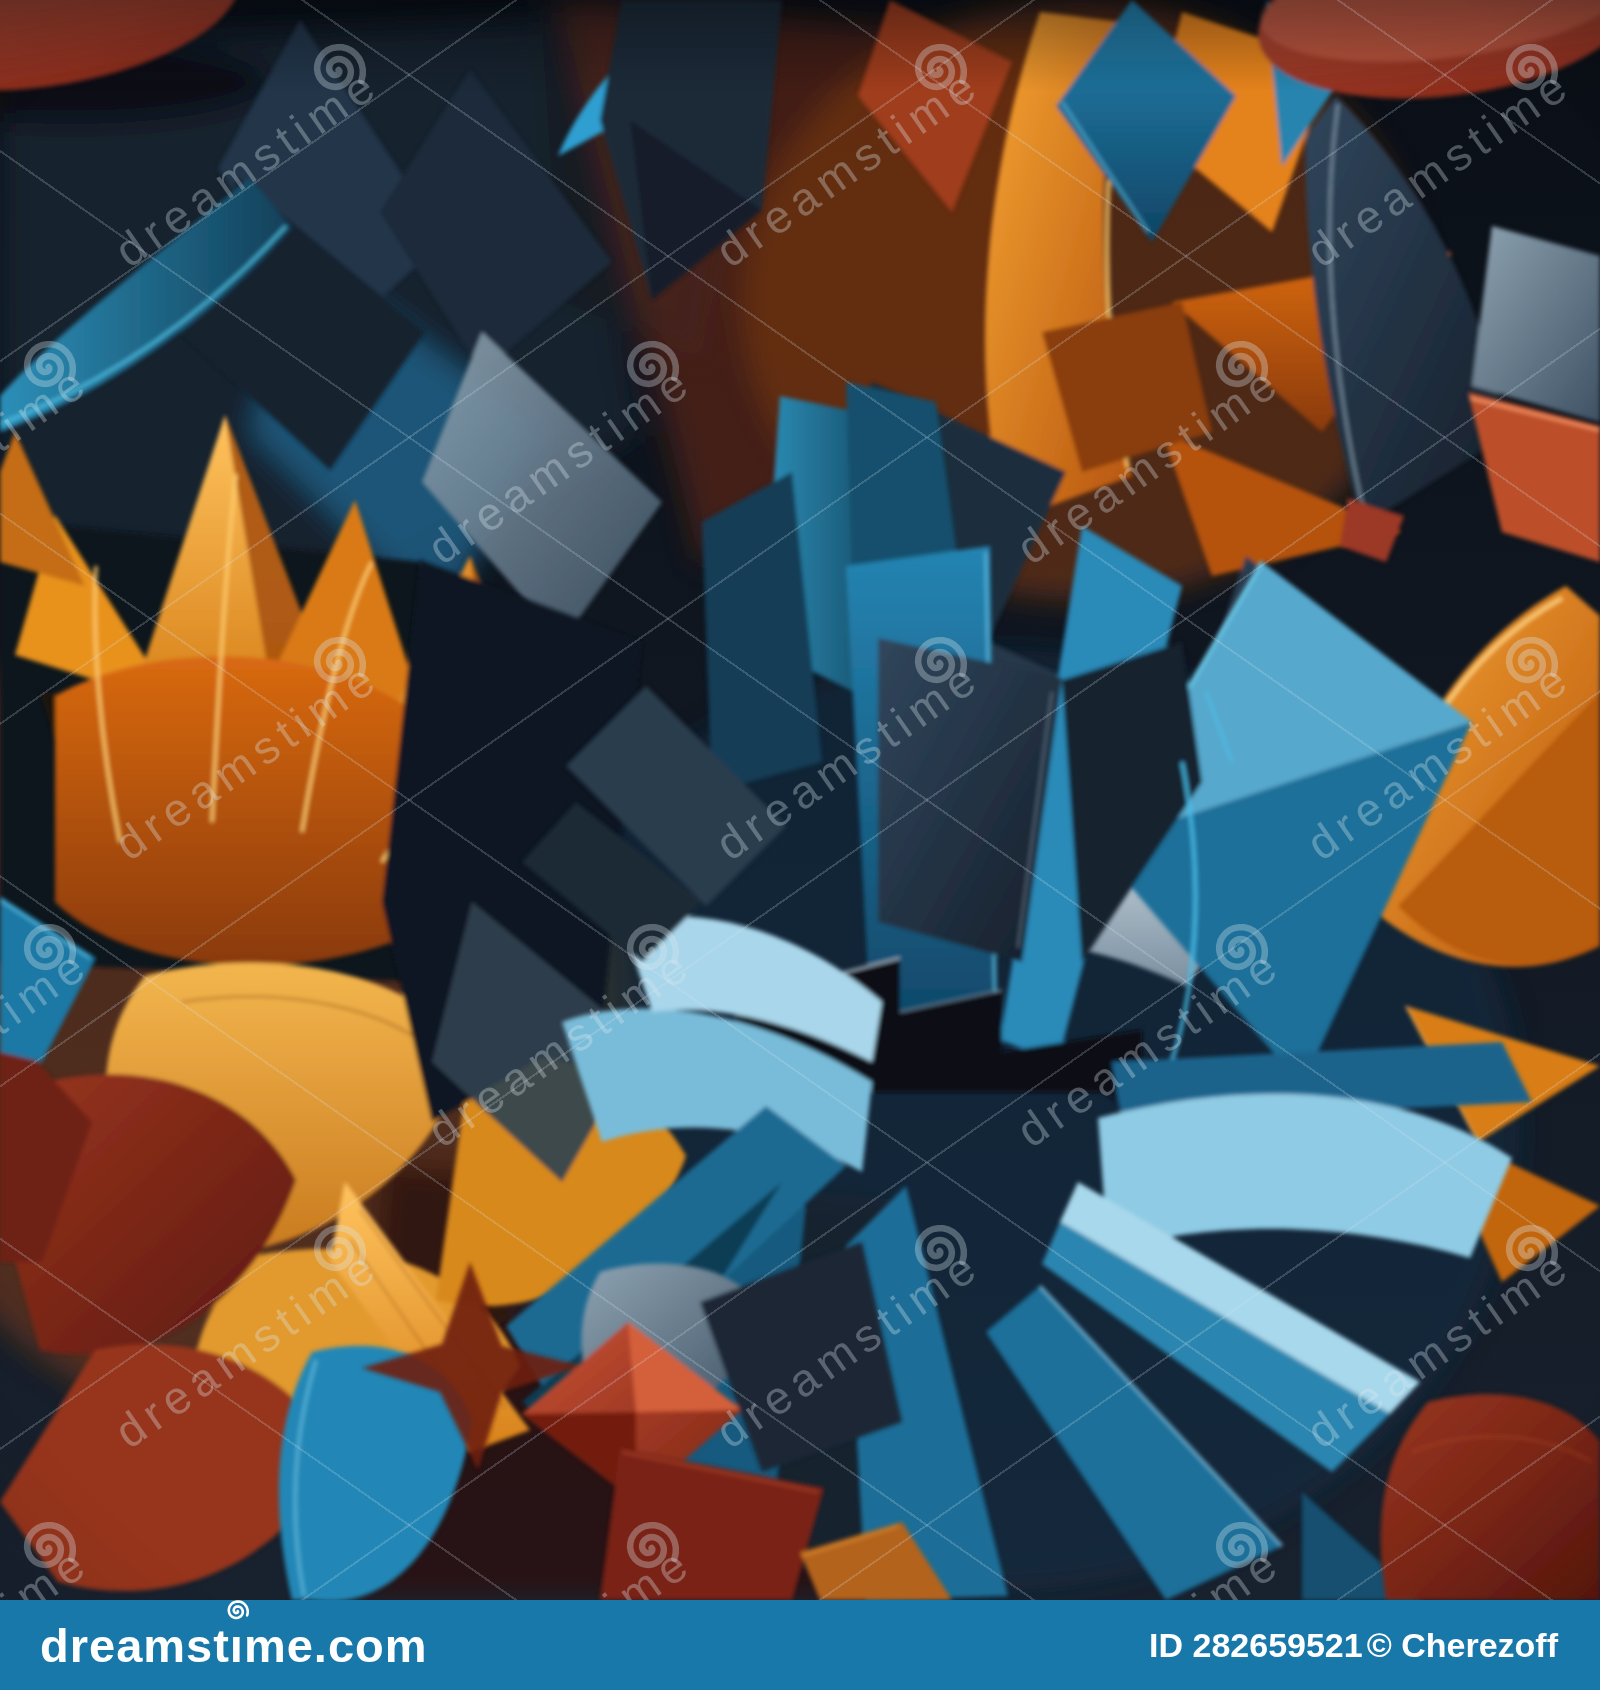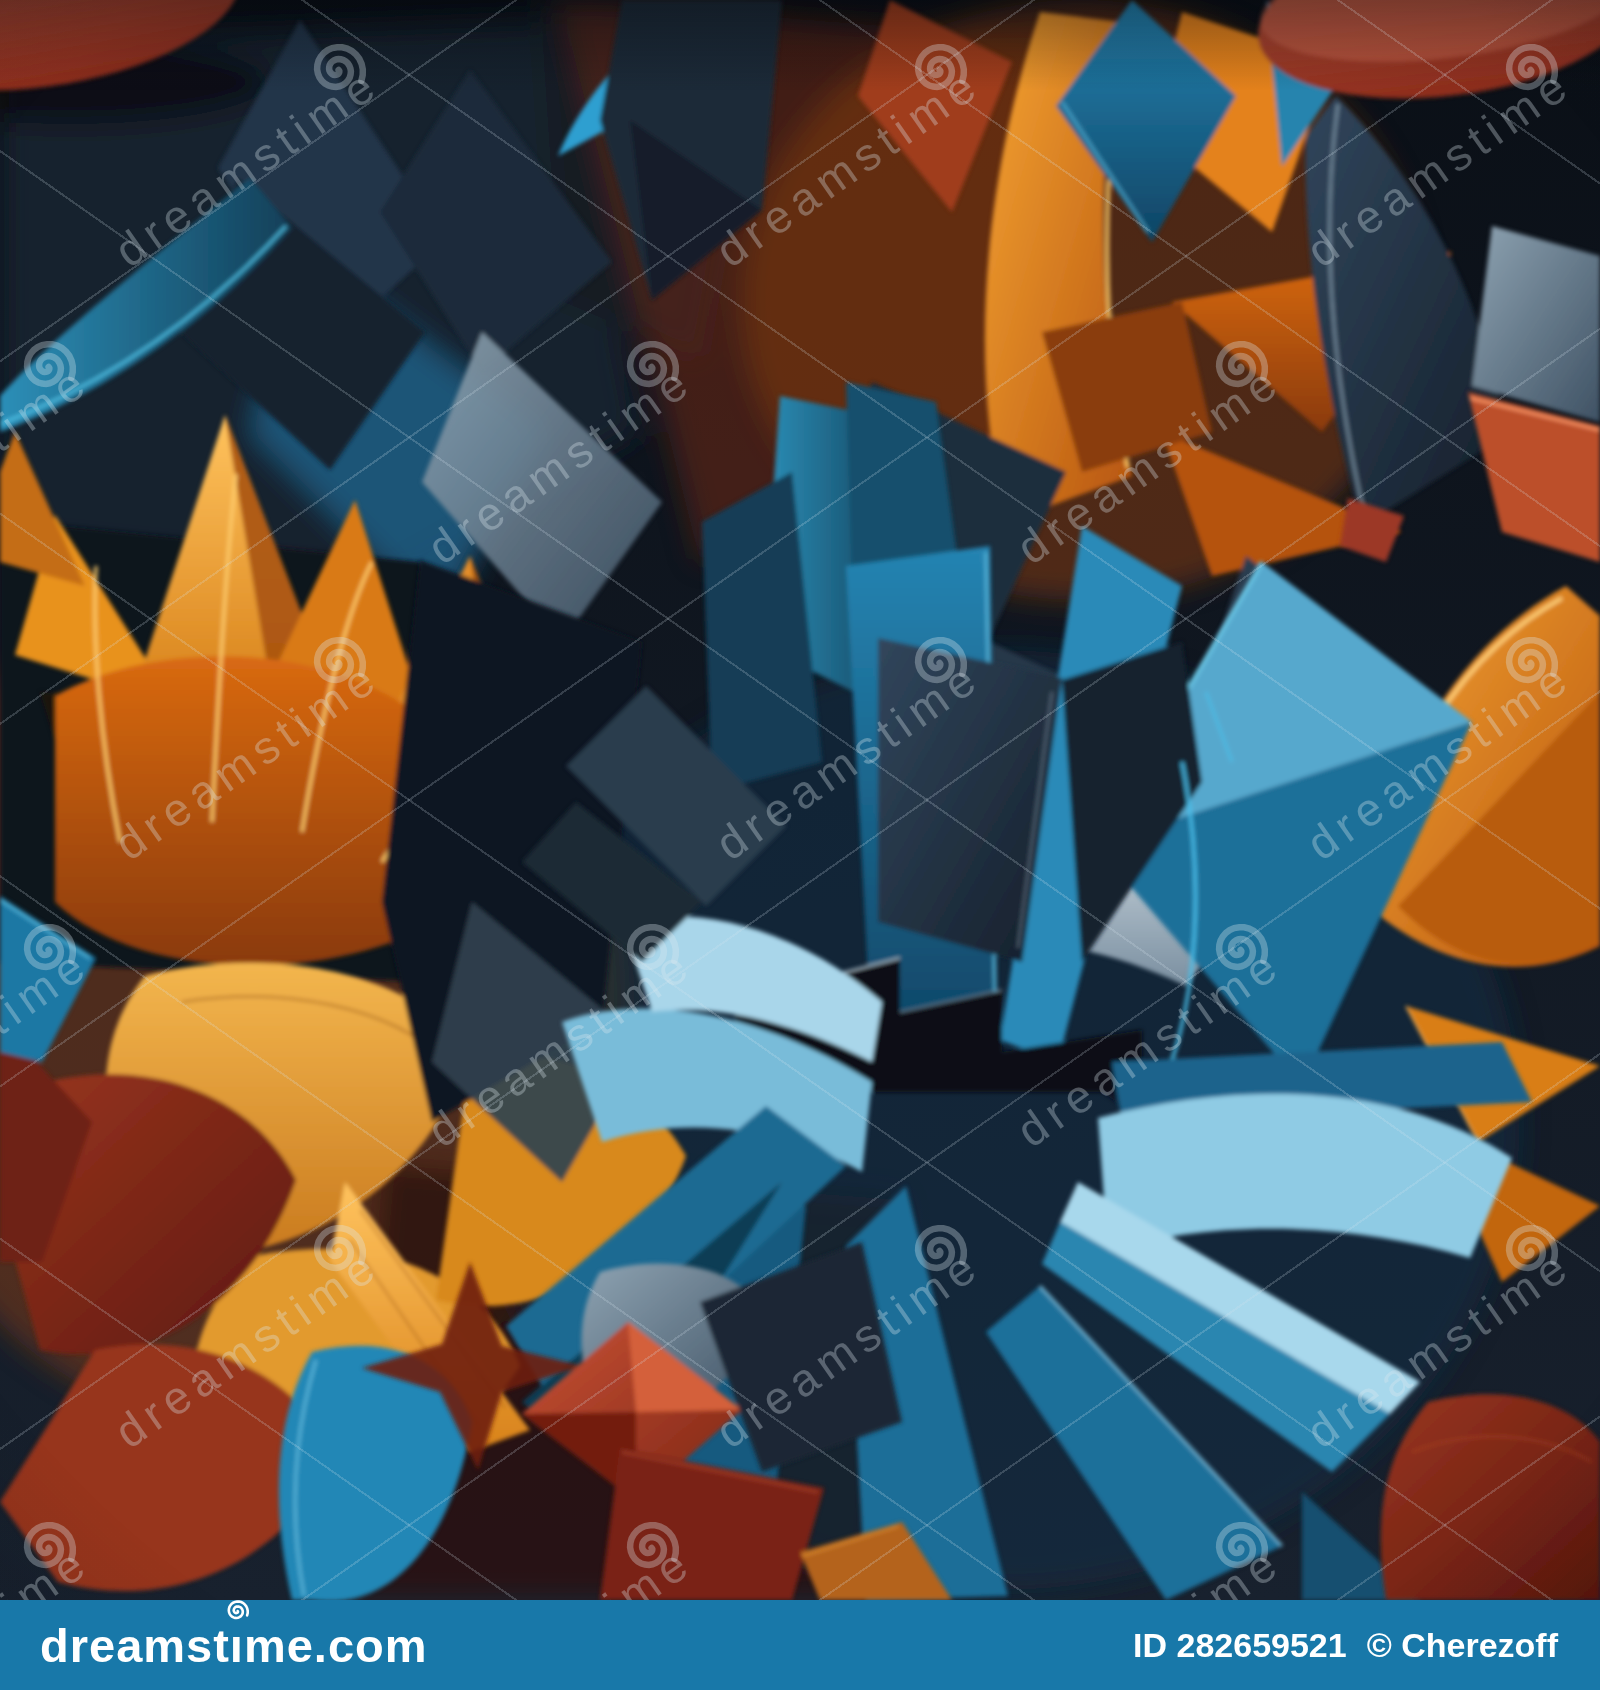--- a/index.html
+++ b/index.html
@@ -17,21 +17,21 @@
   .wm-svg{position:absolute;left:0;top:0;width:1600px;height:1600px;z-index:4;}
   .wm-text{font-family:"Liberation Sans",sans-serif;font-size:46px;letter-spacing:7px;
            fill:#dce8f0;fill-opacity:.32;}
   .footer-bar{position:absolute;left:0;top:1600px;width:1600px;height:90px;z-index:6;
     display:flex;align-items:center;justify-content:space-between;}
   .logo{display:flex;align-items:flex-end;margin-left:40px;color:#fff;
         font-weight:bold;font-size:47px;letter-spacing:1px;line-height:1;}
   .logo .li{position:relative;display:inline-block;}
   .logo .li svg{position:absolute;left:50%;transform:translateX(-50%);top:-24px;}
   .bar-right{margin-right:42px;color:#fff;font-size:34px;font-weight:600;
-             display:flex;gap:20px;white-space:nowrap;}
+             display:flex;gap:4px;white-space:nowrap;}
 </style>
 </head>
 <body>
 
 <div class="stage">
 
   <svg class="art" viewBox="0 0 1600 1600" aria-hidden="true">
     <defs>
       <linearGradient id="gBg" x1="0" y1="0" x2="0" y2="1">
         <stop offset="0" stop-color="#0a0f16"></stop>

